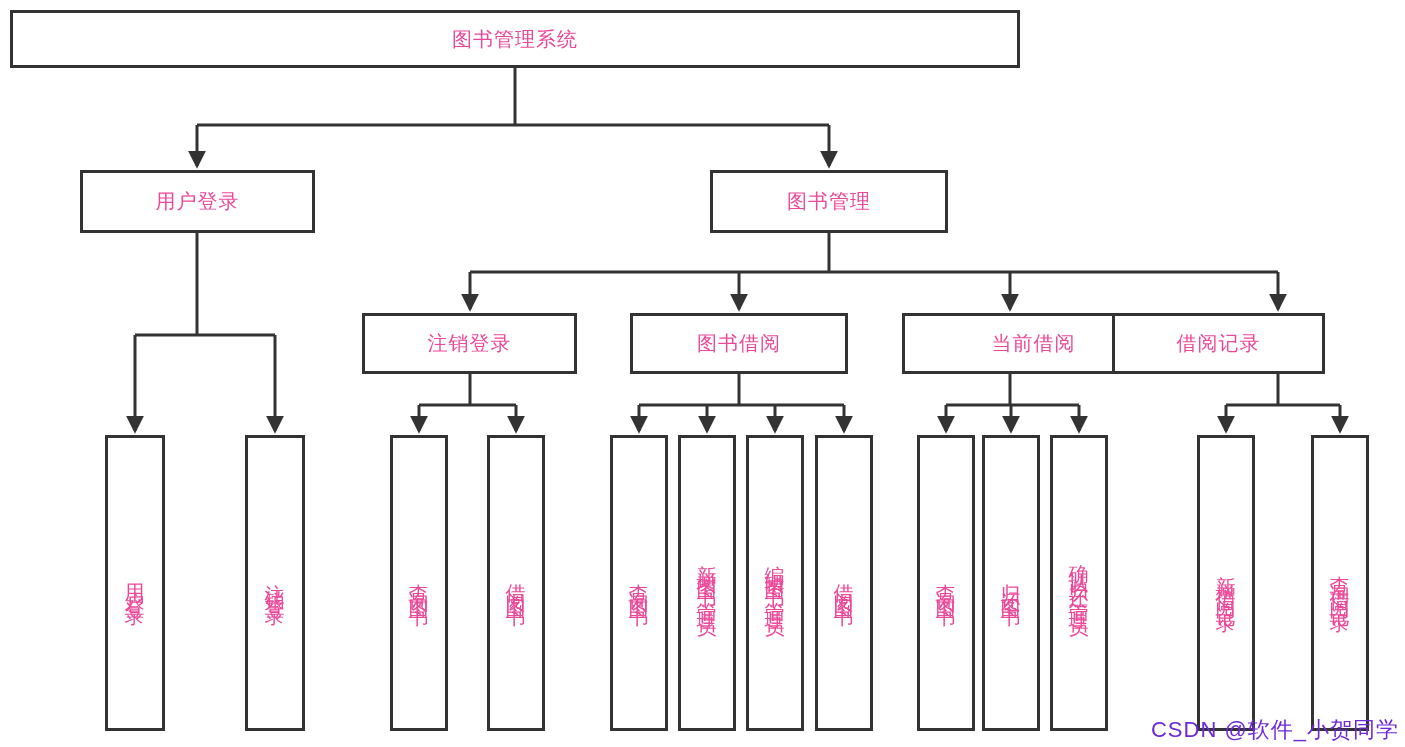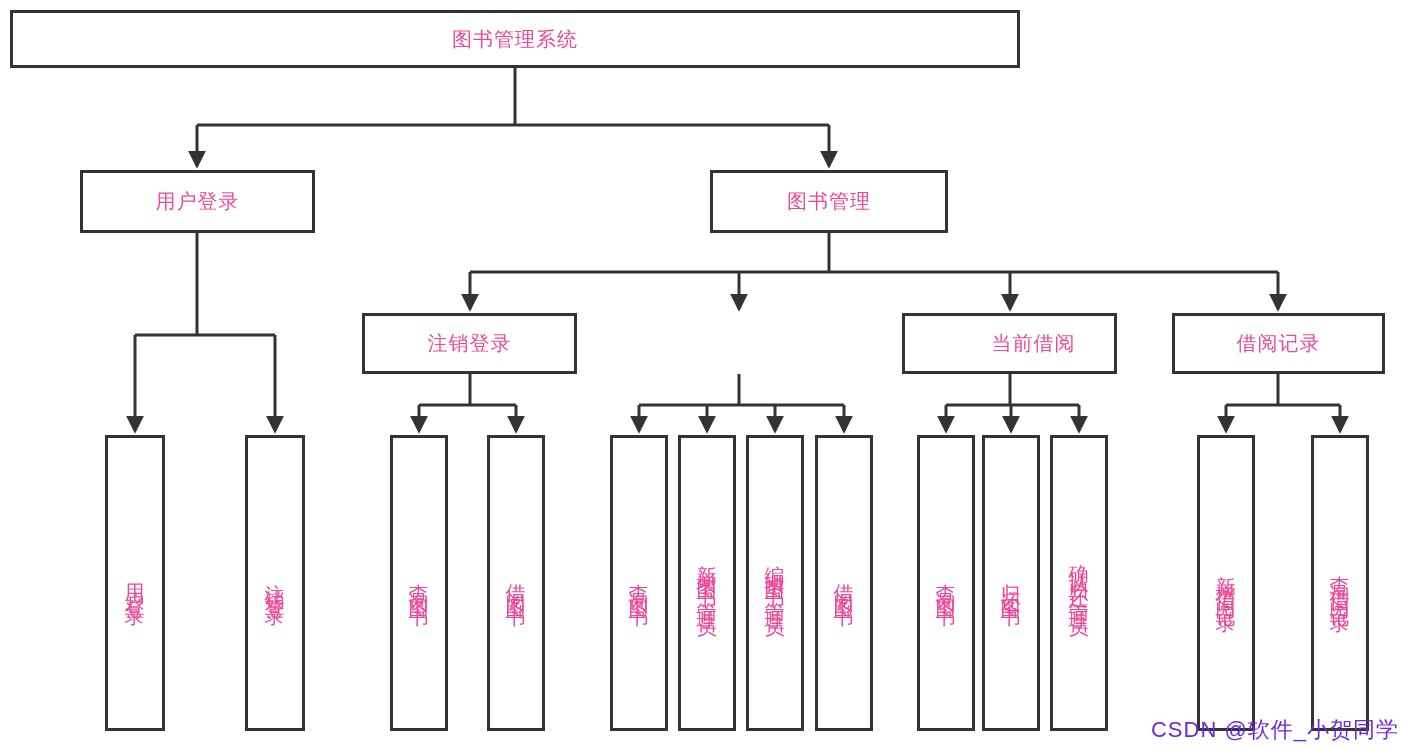--- a/index.html
+++ b/index.html
@@ -105,24 +105,27 @@
   <div class="node" style="left:80px; top:170px; width:235px; height:63px;">
     <span>用户登录</span>
   </div>
   <div class="node" style="left:710px; top:170px; width:238px; height:63px;">
     <span>图书管理</span>
   </div>
 
   <div class="node" style="left:362px; top:313px; width:215px; height:61px;">
     <span>注销登录</span>
   </div>
+  <div class="node" style="left:630px; top:313px; width:218px; height:61px;">
+    <span>图书借阅</span>
+  </div>
   <div class="node" style="left:902px; top:313px; width:215px; height:61px;padding-left:48px;">
     <span>当前借阅</span>
   </div>
-  <div class="node" style="left:1172px; top:313px; width:213px; height:61px;">
+  <div class="node" style="left:1112px; top:313px; width:213px; height:61px;">
     <span>借阅记录</span>
   </div>
 
   <div class="node leaf" style="left:105px; top:435px; width:60px; height:296px;">
     <span>用户登录</span>
   </div>
   <div class="node leaf" style="left:245px; top:435px; width:60px; height:296px;">
     <span>注销登录</span>
   </div>
 

